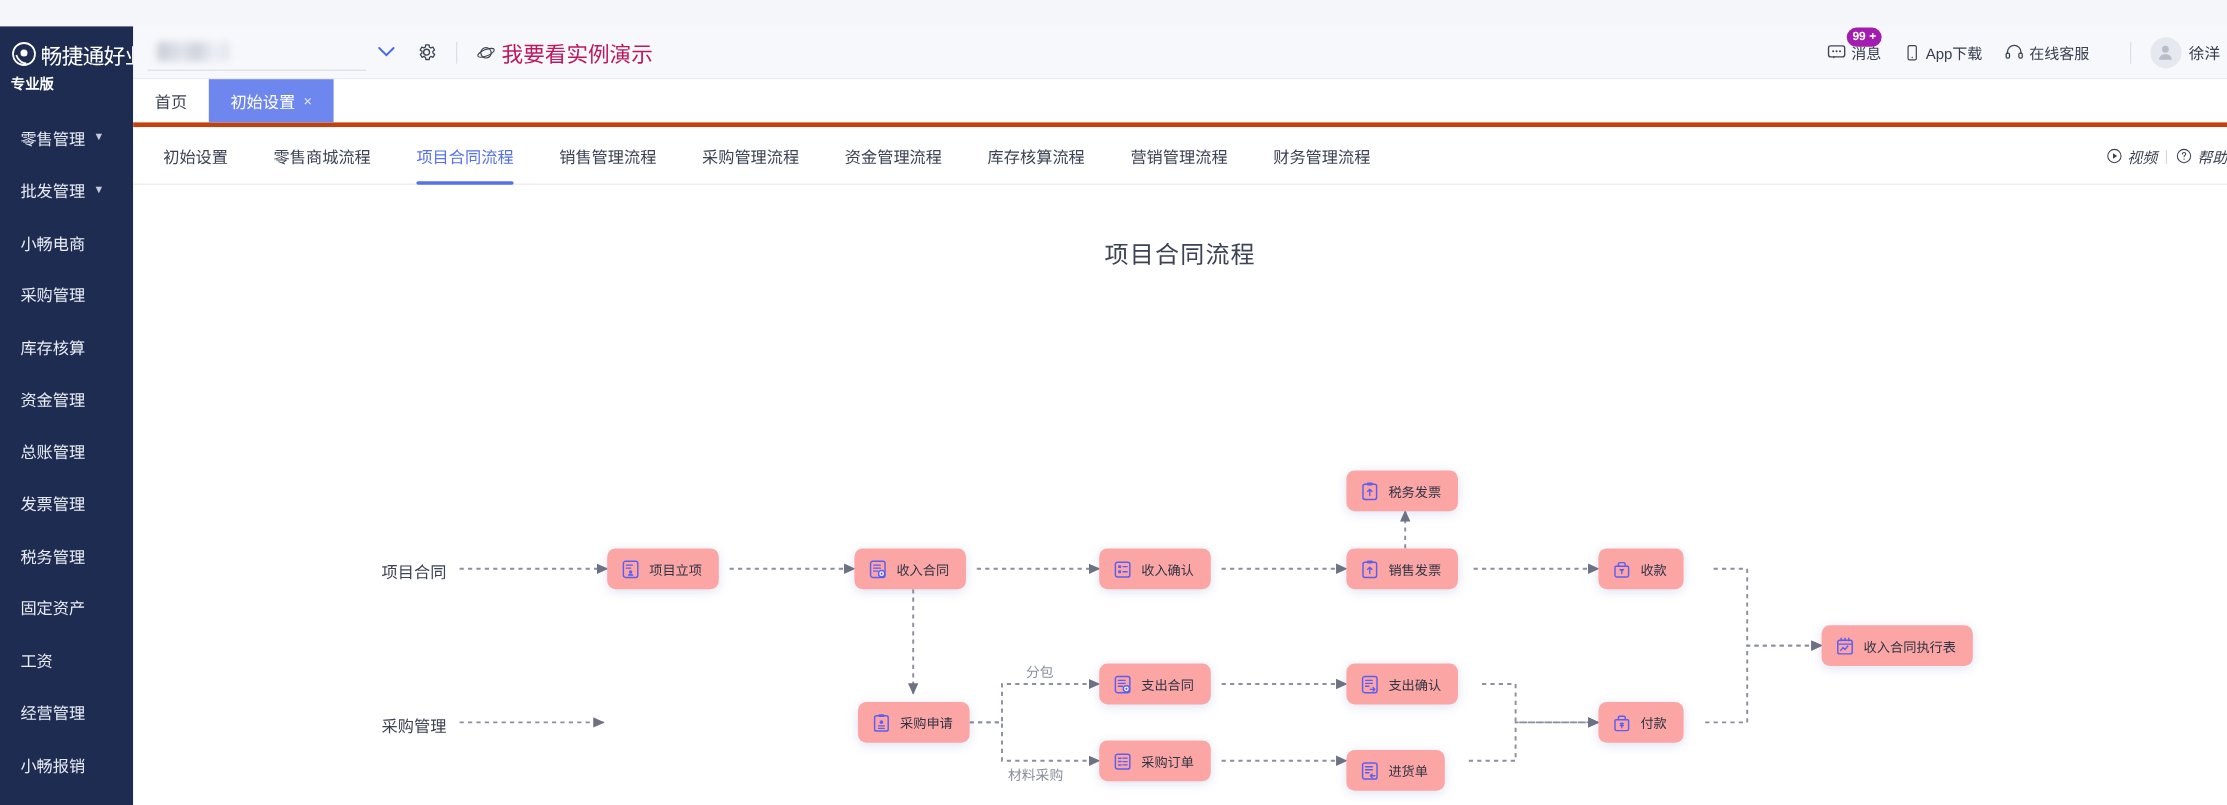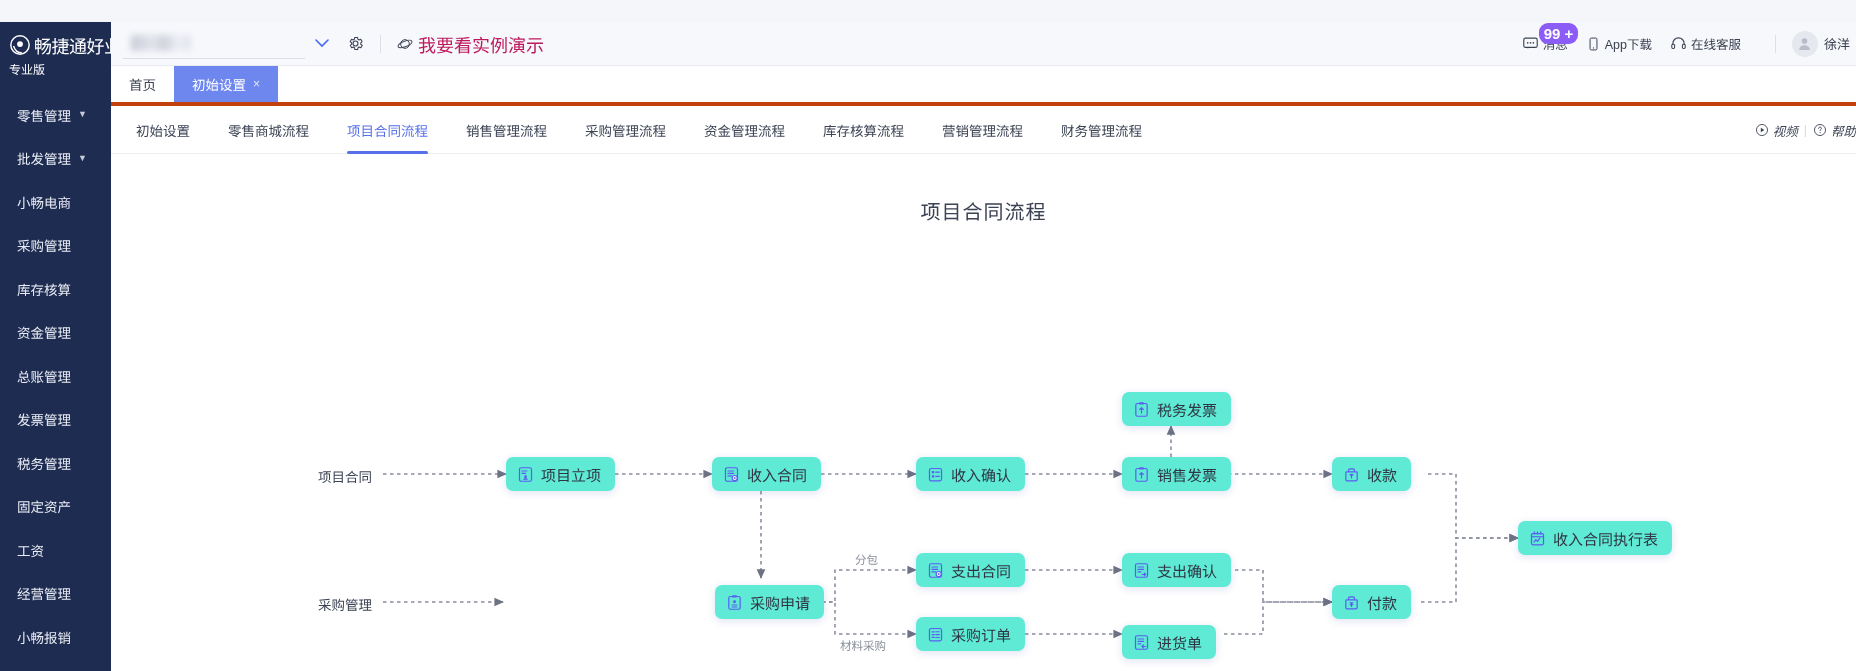--- a/index.html
+++ b/index.html
@@ -17,21 +17,21 @@
   }
   .brand { padding: 10px 0 0 0; text-align: left; }
   .brand-row { display: flex; align-items: center; padding-left: 9px; }
   .brand-logo { width: 22px; height: 22px; flex: 0 0 22px; }
   .brand-name {
     font-size: 18px; color: #ffffff; margin-left: 3px;
     letter-spacing: -0.5px; white-space: nowrap; overflow: hidden;
   }
   .brand-sub {
     font-size: 12px; color: #ffffff; padding-left: 9px; margin-top: 2px;
-    font-weight: normal;
+    font-weight: bold;
   }
   .nav { margin-top: 16px; }
   .nav-item {
     height: 43.5px; display: flex; align-items: center;
     padding-left: 17px; font-size: 13.5px; color: #e8ebf3;
     cursor: pointer; white-space: nowrap;
   }
   .nav-item .caret {
     margin-left: 7px; font-size: 9px; color: #c6cbda; line-height: 1;
   }
@@ -62,22 +62,22 @@
     font-size: 18px; color: #be185d; cursor: pointer;
   }
   .topbar-right {
     margin-left: auto; display: flex; align-items: center; padding-right: 6px; gap: 0;
   }
   .tr-item {
     display: flex; align-items: center; gap: 4px; font-size: 12.5px;
     color: #39404f; cursor: pointer; position: relative; margin-right: 18px;
   }
   .badge {
-    position: absolute; left: 17px; top: -11px; background: #8b5cf6; color: #fff;
-    font-size: 15px; line-height: 1; padding: 3px 5px 3px 5px; border-radius: 9px;
+    position: absolute; left: 17px; top: -11px; background: #a21caf; color: #fff;
+    font-size: 10px; line-height: 1; padding: 3px 5px 3px 5px; border-radius: 9px;
     font-weight: bold; white-space: nowrap;
   }
   .avatar {
     width: 26px; height: 26px; border-radius: 50%; background: #e6e8ef;
     display: flex; align-items: center; justify-content: center; margin-right: 6px;
   }
   .user-name { font-size: 13px; color: #39404f; white-space: nowrap; }
 
   
   .wintabs {
@@ -125,23 +125,23 @@
 
   
   .canvas { position: relative; width: 100%; height: 420px; }
   .flow-svg { position: absolute; left: 0; top: 0; width: 100%; height: 420px; }
 
   .rowlabel {
     position: absolute; font-size: 13.5px; color: #3c4354; white-space: nowrap;
   }
   .node {
     position: absolute; display: flex; align-items: center; gap: 7px;
-    height: 34px; padding: 0 14px 0 11px; background: #5eead4;
+    height: 34px; padding: 0 14px 0 11px; background: #fca5a5;
     border-radius: 7px; box-shadow: 0 2px 9px rgba(94,110,190,0.20);
-    font-size: 15px; color: #2f3545; white-space: nowrap; cursor: pointer;
+    font-size: 11px; color: #2f3545; white-space: nowrap; cursor: pointer;
   }
   .node .nicon { width: 17px; height: 17px; flex: 0 0 17px; display:block; }
   .edge-label {
     position: absolute; font-size: 11.5px; color: #8b909d; white-space: nowrap;
   }
 </style>
 </head>
 <body>
 
 <div class="app">

